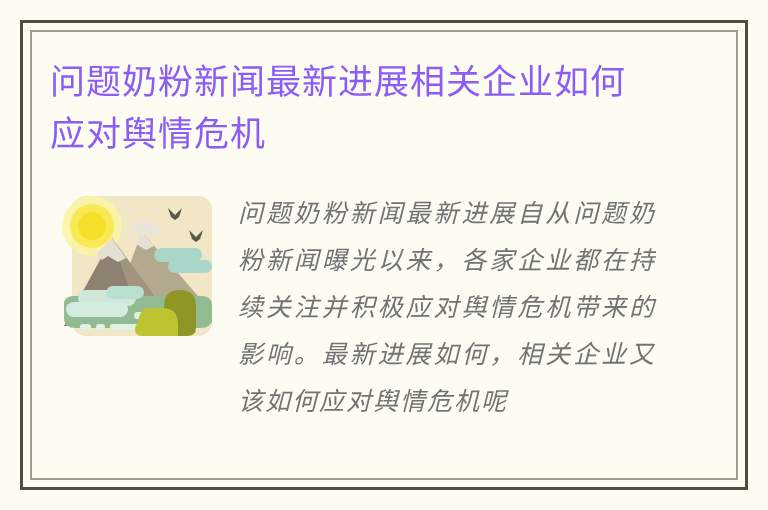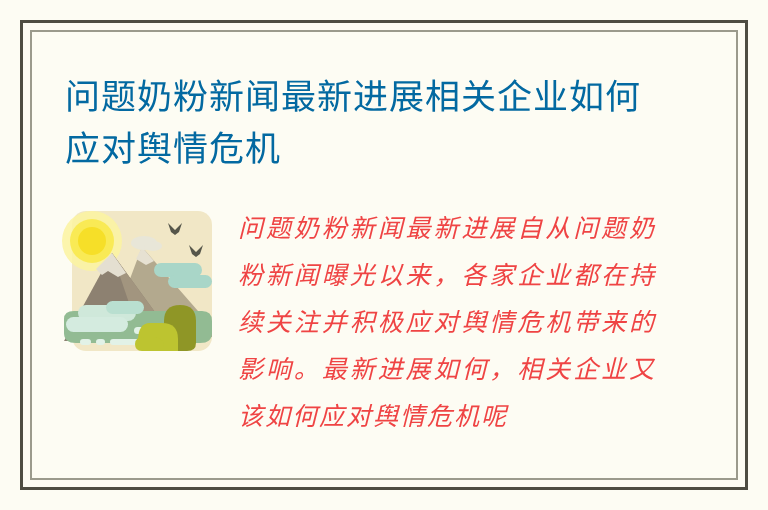--- a/index.html
+++ b/index.html
@@ -48,27 +48,27 @@
   
   .content {
     position: absolute;
     left: 46px;
     top: 46px;
     right: 46px;
     bottom: 46px;
   }
 
   .headline {
-    margin: 15px;
+    margin: 0;
     padding: 10px 4px 0 4px;
     font-size: 35px;
     line-height: 52px;
     letter-spacing: 1px;
     font-weight: 400;
-    color: #0369a1;
+    color: #8b5cf6;
     font-family: "Liberation Sans", "DejaVu Sans", sans-serif;
     max-width: 600px;
   }
 
   .article {
     display: flex;
     align-items: flex-start;
     margin-top: 22px;
   }
 
@@ -89,21 +89,21 @@
 
   
   .body-copy {
     flex: 1 1 auto;
     margin: 0;
     padding-left: 18px;
     padding-top: 8px;
     font-size: 25px;
     line-height: 47px;
     letter-spacing: 2px;
-    color: #ef4444;
+    color: #737373;
     text-align: justify;
     text-justify: inter-character;
     font-family: "DejaVu Serif", "Liberation Serif", serif;
     font-style: italic;
     font-weight: 400;
     max-width: 418px;
     word-break: break-all;
   }
 </style>
 </head>

